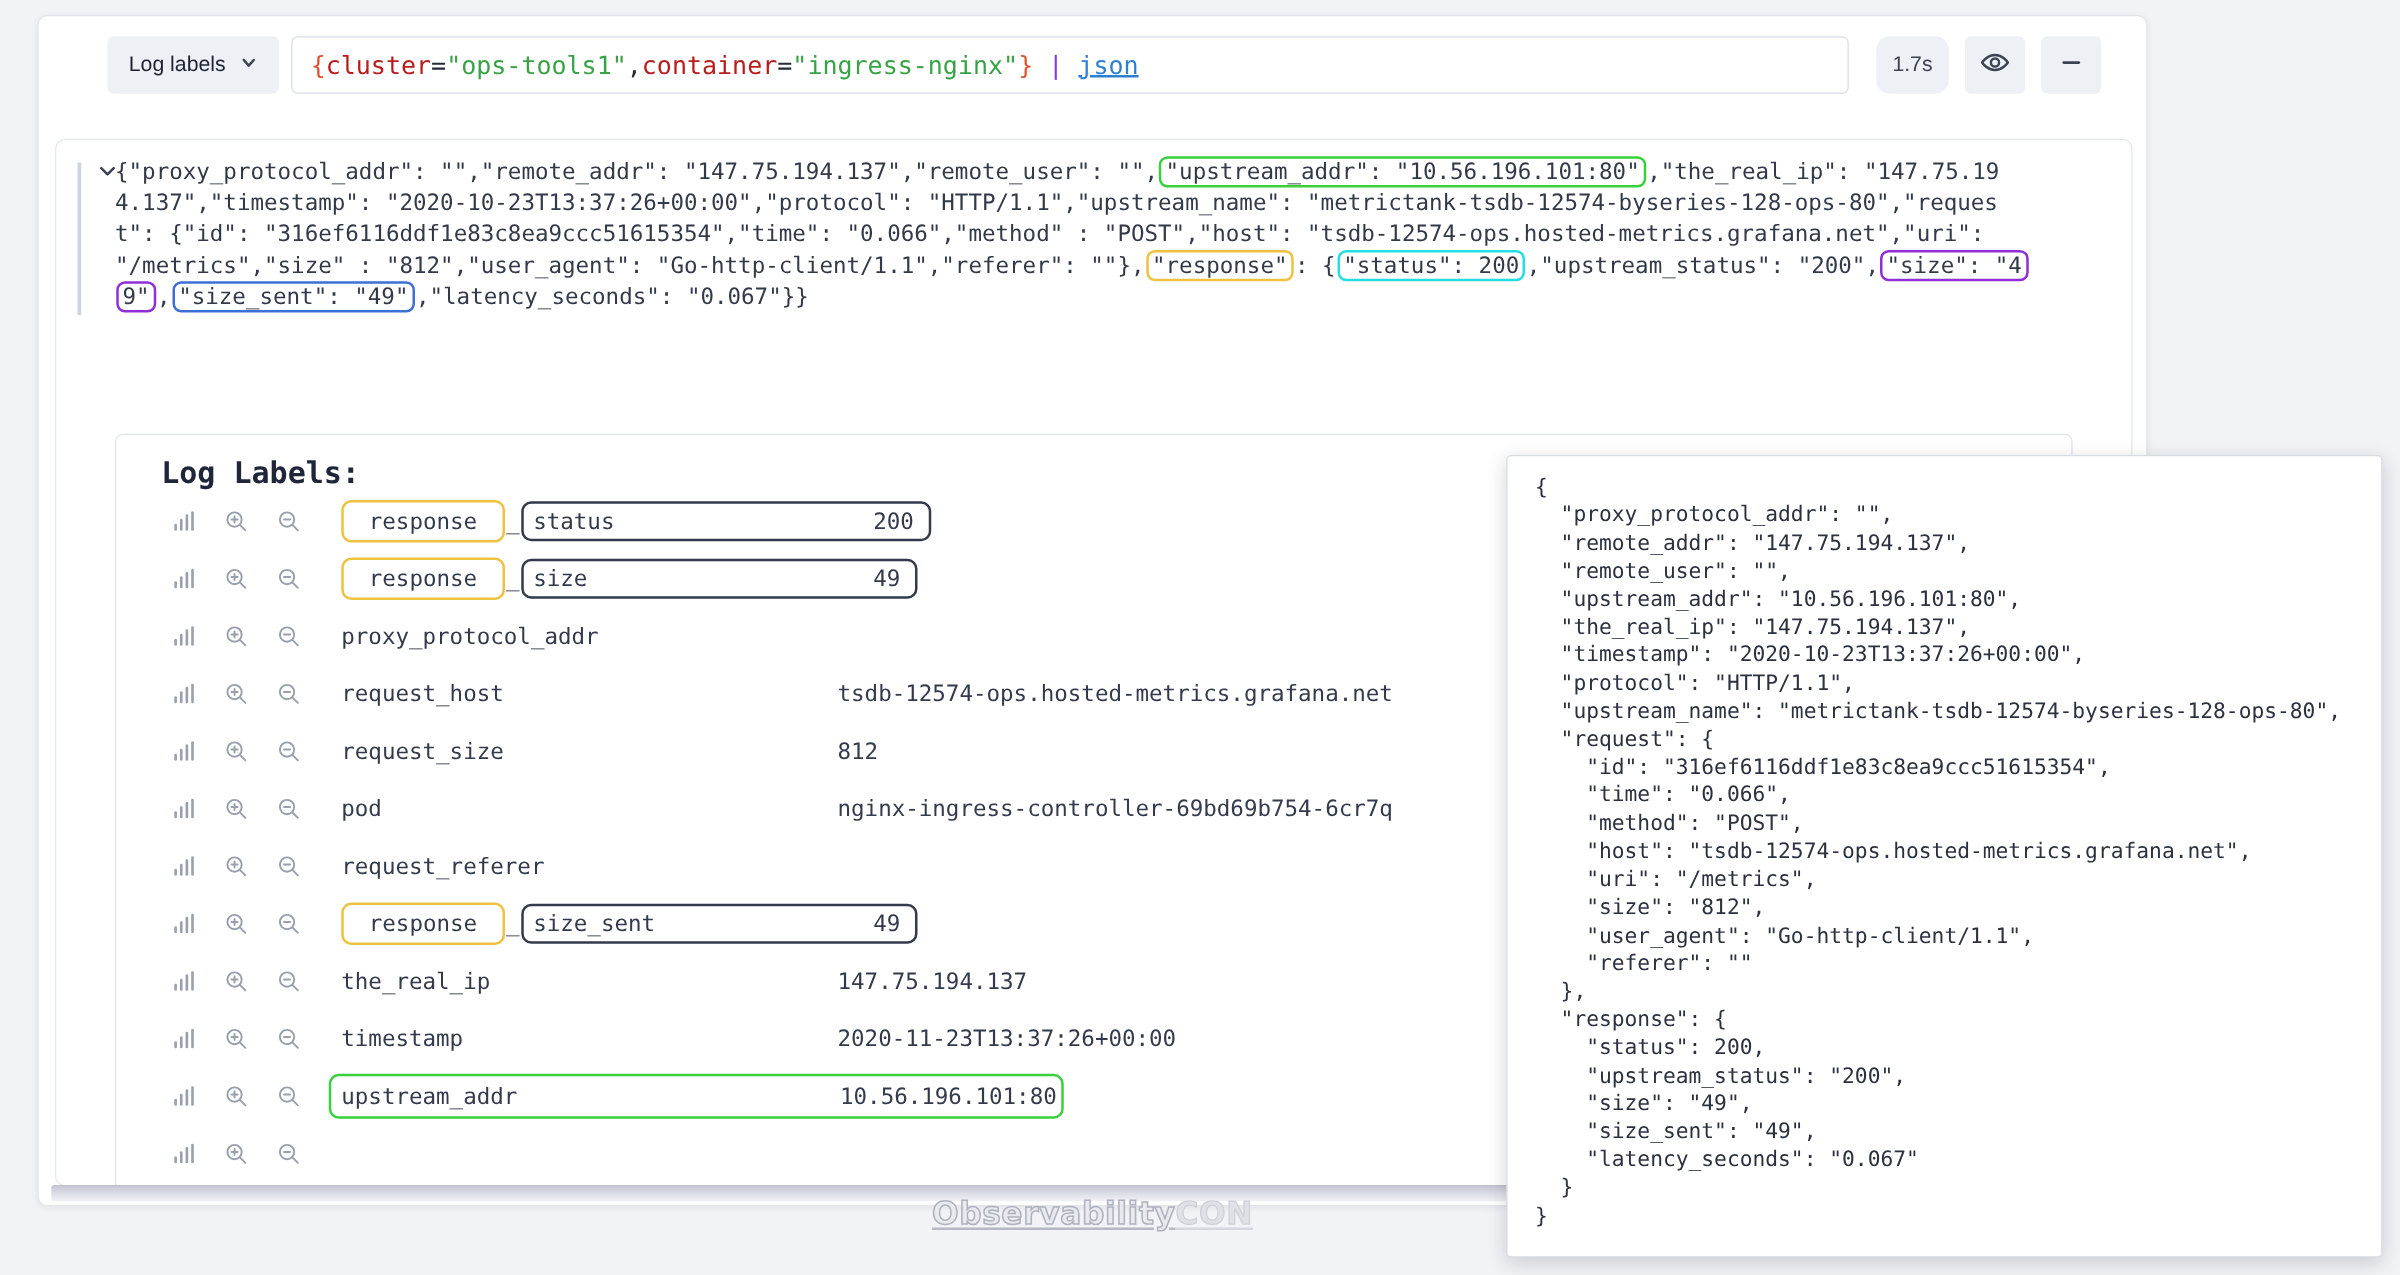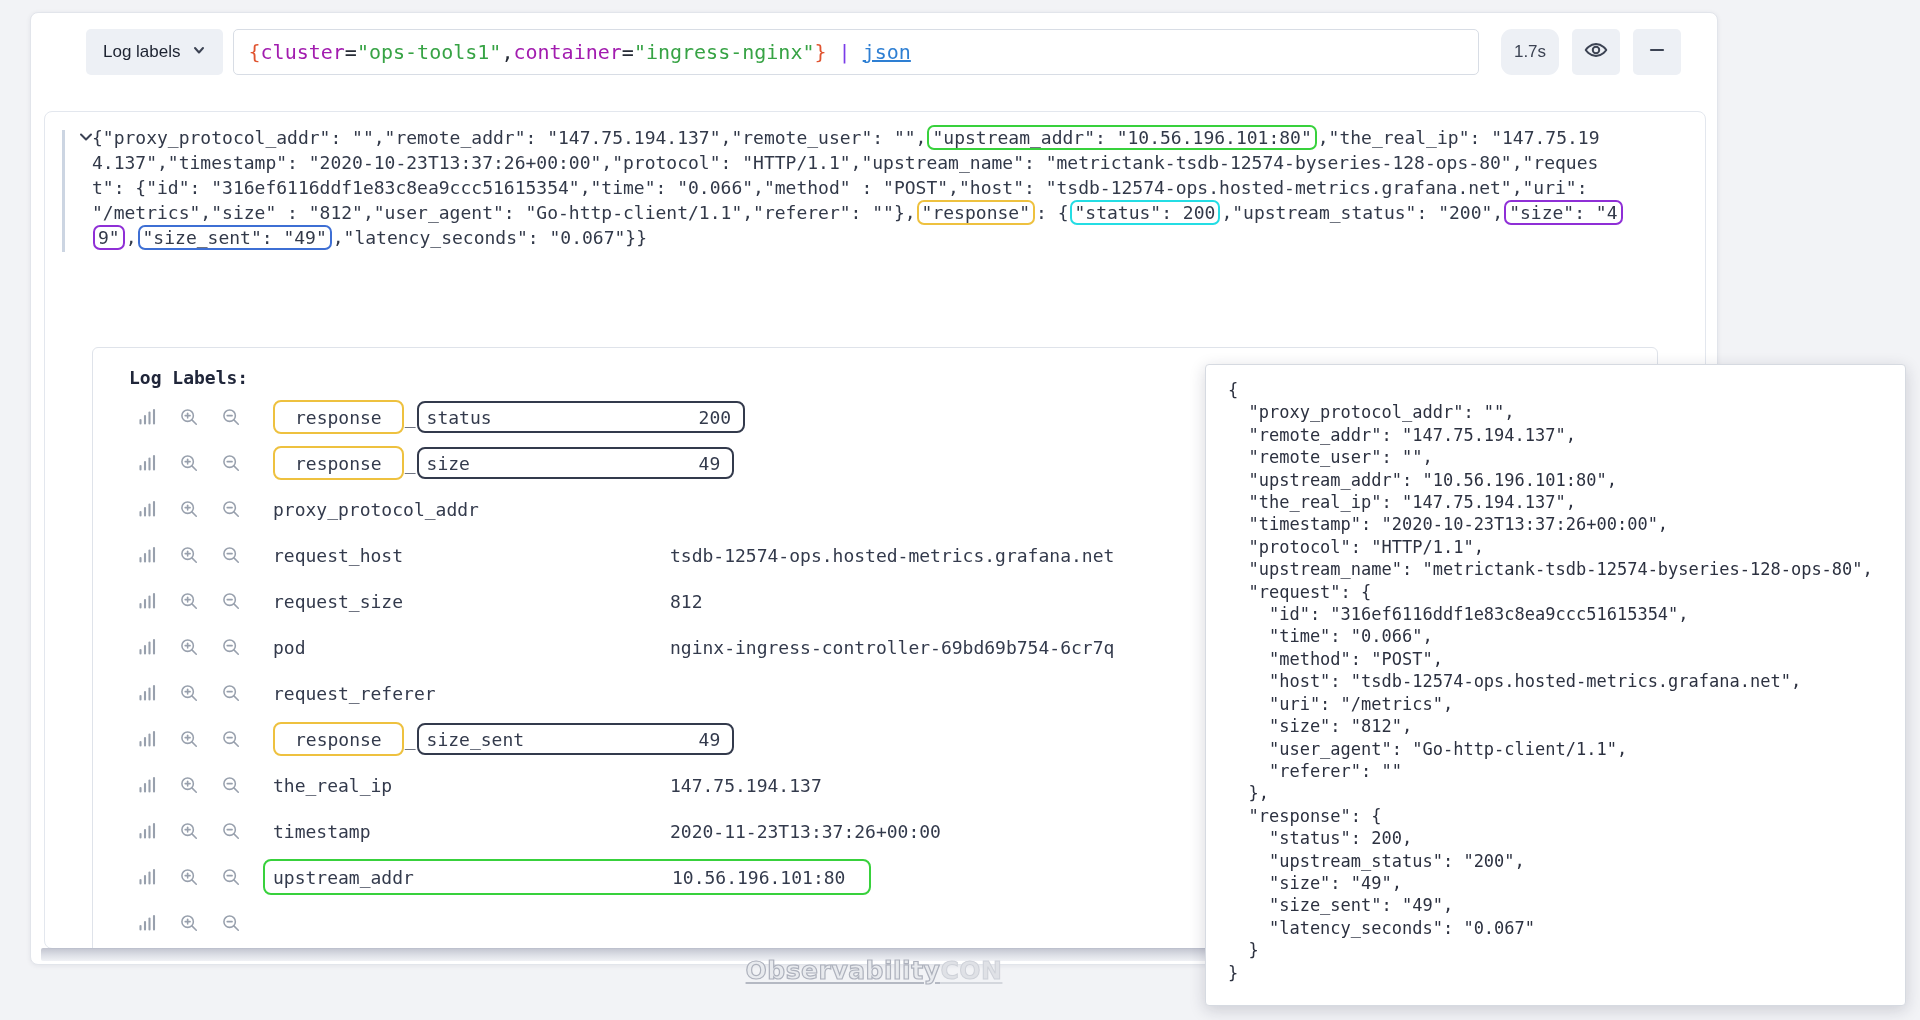--- a/index.html
+++ b/index.html
@@ -12,21 +12,21 @@
           background:#fff; border:1px solid #e2e5eb; border-radius:8px;
           box-shadow:0 1px 5px rgba(25,30,60,.07); }
 
   
   .querybar { position:absolute; left:16px; top:16px; right:36px; height:46px; display:flex; align-items:flex-start;padding-left:39px; }
   .dd-btn { height:46px; background:#edf0f5; border-radius:5px; display:flex; align-items:center;
             gap:11px; padding:0 17px; font-size:17px; color:#1c2230; cursor:pointer; }
   .q-input { flex:1; height:46px; margin-left:10px; background:#fff; border:1px solid #d8dde5;
              border-radius:5px; display:flex; align-items:center; padding:0 15px;
              font-family:"DejaVu Sans Mono", monospace; font-size:20px; white-space:pre; cursor:text; }
-  .tok-brace { color:#e0532f; } .tok-key { color:#a21caf; } .tok-string { color:#37a345; }
+  .tok-brace { color:#e0532f; } .tok-key { color:#b91c1c; } .tok-string { color:#37a345; }
   .tok-pipe { color:#7a3ce8; } .tok-func { color:#2e7fd3;text-decoration:underline; } .tok-plain { color:#262b36; }
   .badge { height:46px; min-width:58px; margin-left:22px; background:#edf0f5; border-radius:11px;
            display:flex; align-items:center; justify-content:center; font-size:17px; color:#3c4353; }
   .tool-btn { height:46px; width:48px; margin-left:13px; background:#edf0f5; border-radius:5px;
               display:flex; align-items:center; justify-content:center; cursor:pointer; }
 
   
   .inner-panel { position:absolute; left:13px; top:98px; width:1662px; height:838px;
                  background:#fff; border:1px solid #e3e7ee; border-radius:8px; overflow:hidden; }
   .log-accent { position:absolute; left:17px; top:18px; width:3px; height:122px; background:#ccd5e2; }
@@ -38,35 +38,35 @@
   .hl-green  { border-color:#38d13c; }
   .hl-yellow { border-color:#eec13f; }
   .hl-cyan   { border-color:#24dde4; }
   .hl-purple { border-color:#8f2fd6; }
   .hl-blue   { border-color:#3e6fd4; }
 
   
   .labels-box { position:absolute; left:47px; top:235px; width:1566px; height:660px;
                 border:1px solid #dfe3ea; border-radius:6px; background:#fff; }
   .labels-title { padding:16px 0 0 36px; font-family:"DejaVu Sans Mono", monospace;
-                  font-weight:bold; font-size:18px; color:#20263a; line-height:28px; }
+                  font-weight:bold; font-size:24px; color:#20263a; line-height:28px; }
   .labels-rows { margin-top:2px; }
   .lbl-row { display:flex; align-items:center; height:46px; padding-left:44px; }
   .row-icon { width:20px; height:22px; margin-right:22px; display:inline-flex; align-items:center; cursor:pointer; }
   .lbl-area { display:flex; align-items:center; flex:1; margin-left:10px; white-space:pre;
               font-family:"DejaVu Sans Mono", monospace; font-size:18px; color:#333a4c; }
   .plain-name { display:inline-block; width:397px; }
   .prefix-box { display:inline-flex; align-items:center; height:34px; border:2.5px solid #eec13f;
                 border-radius:8px; padding:0 20px; }
   .uscore { margin:0 1px; }
   .name-box { display:inline-flex; align-items:center; height:32px; border:2.5px solid;
               border-radius:8px; padding:0 12px 0 8px; }
   .name-box .bn { display:inline-block; width:272px; }
   .rowbox { display:inline-flex; align-items:center; height:36px; border:2.5px solid #38d13c;
-            border-radius:8px; padding:0 24px 0 8px; margin-left:-10px; }
+            border-radius:8px; padding:0 4px 0 8px; margin-left:-10px; }
   .rowbox .bn { display:inline-block; width:399px; }
 
   
   .scroll-band { position:absolute; left:10px; right:10px; bottom:3px; height:13px; border-radius:2px;
                  background:linear-gradient(180deg,#b2b5c3 0%, #d4d7e0 55%, #eceef3 100%); opacity:.8; }
 
   
   .json-overlay { position:absolute; left:1205px; top:364px; width:701px; height:642px;
                   background:#fff; border:1px solid #d6dae1; border-radius:4px;
                   box-shadow:0 4px 16px rgba(25,30,55,.18); padding:14px 22px; z-index:10; }

